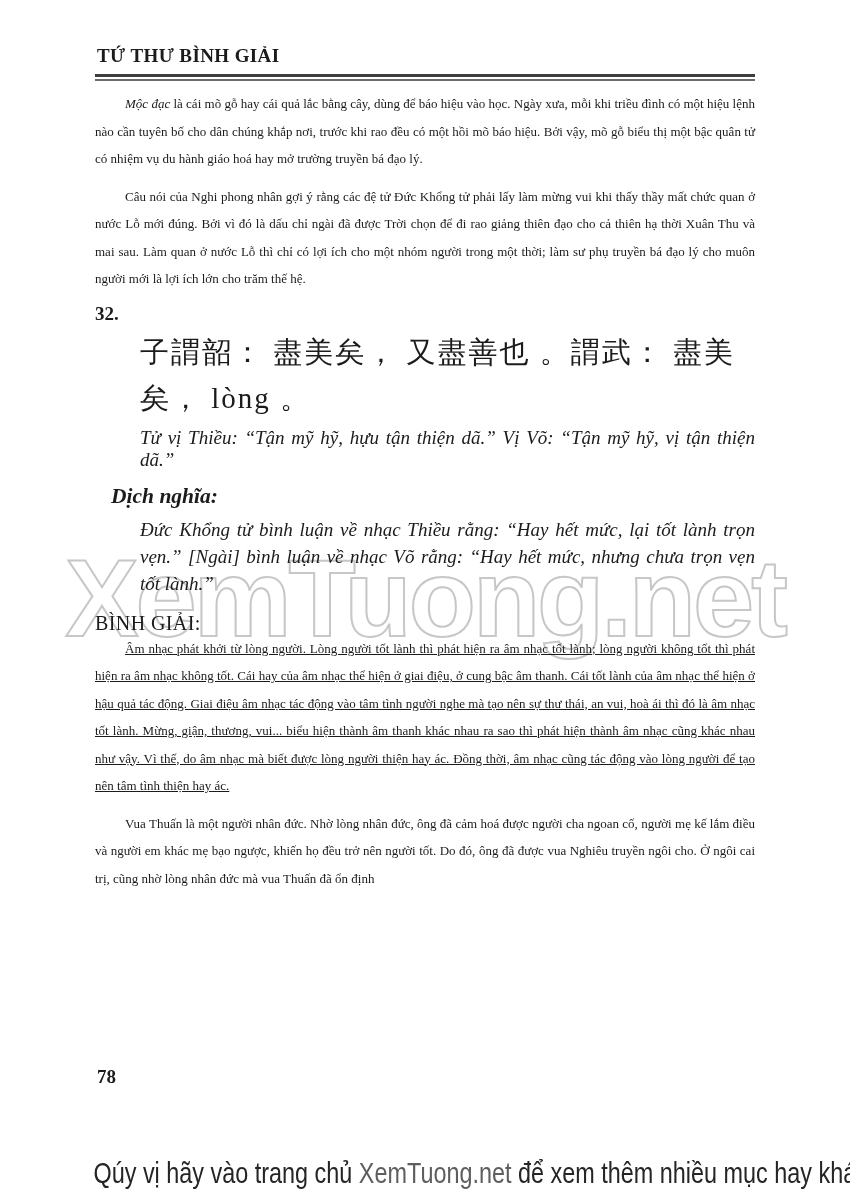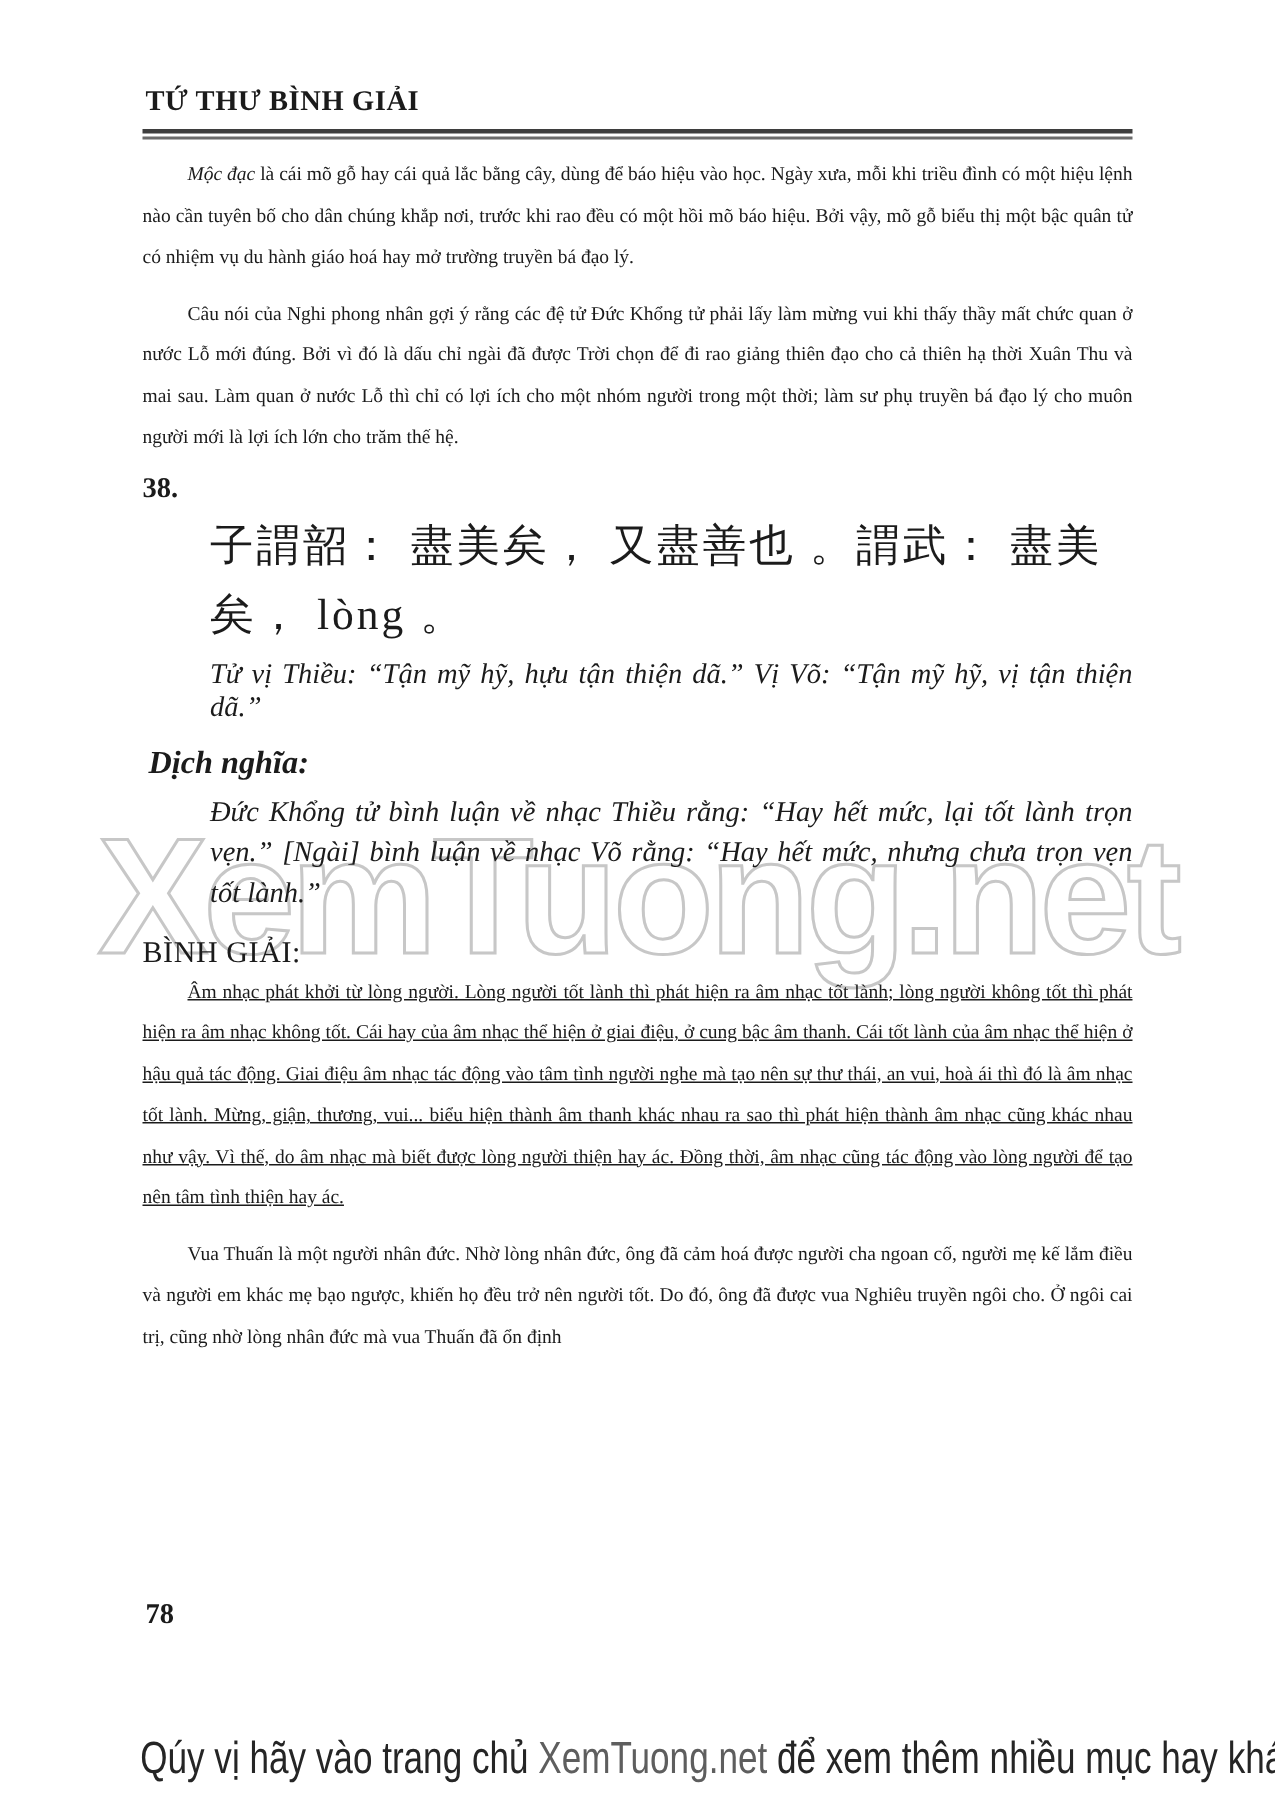--- a/index.html
+++ b/index.html
@@ -20,21 +20,21 @@
     font-size:110px;
     letter-spacing:-3px;
     color:#ffffff;
     -webkit-text-stroke:2px #c7c7c7;
     z-index:0;
     user-select:none;
     white-space:nowrap;
   }
   .content{
     position:absolute;
-    left:95px;top:57px;
+    left:95px;top:45px;
     width:660px;
     z-index:1;
   }
   .running-head{
     font-weight:bold;
     font-size:19px;
     letter-spacing:0.4px;
     margin:0 0 7px 2px;
   }
   .rule{
@@ -67,21 +67,21 @@
     font-style:italic;
     font-size:19px;
     line-height:22px;
     text-align:justify;
     margin:6px 0 0 45px;
   }
   .dich-label{
     font-weight:bold;
     font-style:italic;
     font-size:21.5px;
-    margin:13px 0 0 4px;
+    margin:13px 0 0 16px;
   }
   .translation{
     font-style:italic;
     font-size:19px;
     line-height:27px;
     text-align:justify;
     margin:7px 0 0 45px;
   }
   .binh-label{
     font-weight:normal;
@@ -120,21 +120,21 @@
 
   <div class="content">
 
     <div class="running-head">TỨ THƯ BÌNH GIẢI</div>
     <div class="rule"></div>
 
     <p class="body"><span class="lead-italic">Mộc đạc</span><span> là cái mõ gỗ hay cái quả lắc bằng cây, dùng để báo hiệu vào học. Ngày xưa, mỗi khi triều đình có một hiệu lệnh nào cần tuyên bố cho dân chúng khắp nơi, trước khi rao đều có một hồi mõ báo hiệu. Bởi vậy, mõ gỗ biểu thị một bậc quân tử có nhiệm vụ du hành giáo hoá hay mở trường truyền bá đạo lý.</span></p>
 
     <p class="body">Câu nói của Nghi phong nhân gợi ý rằng các đệ tử Đức Khổng tử phải lấy làm mừng vui khi thấy thầy mất chức quan ở nước Lỗ mới đúng. Bởi vì đó là dấu chỉ ngài đã được Trời chọn để đi rao giảng thiên đạo cho cả thiên hạ thời Xuân Thu và mai sau. Làm quan ở nước Lỗ thì chỉ có lợi ích cho một nhóm người trong một thời; làm sư phụ truyền bá đạo lý cho muôn người mới là lợi ích lớn cho trăm thế hệ.</p>
 
-    <div class="section-num">38.</div>
+    <div class="section-num">32.</div>
 
     <div class="chinese">子謂韶： 盡美矣， 又盡善也 。謂武： 盡美矣， lòng 。</div>
 
     <div class="translit">Tử vị Thiều: “Tận mỹ hỹ, hựu tận thiện dã.” Vị Võ: “Tận mỹ hỹ, vị tận thiện dã.”</div>
 
     <div class="dich-label">Dịch nghĩa:</div>
 
     <div class="translation">Đức Khổng tử bình luận về nhạc Thiều rằng: “Hay hết mức, lại tốt lành trọn vẹn.” [Ngài] bình luận về nhạc Võ rằng: “Hay hết mức, nhưng chưa trọn vẹn tốt lành.”</div>
 
     <div class="binh-label">BÌNH GIẢI:</div>

